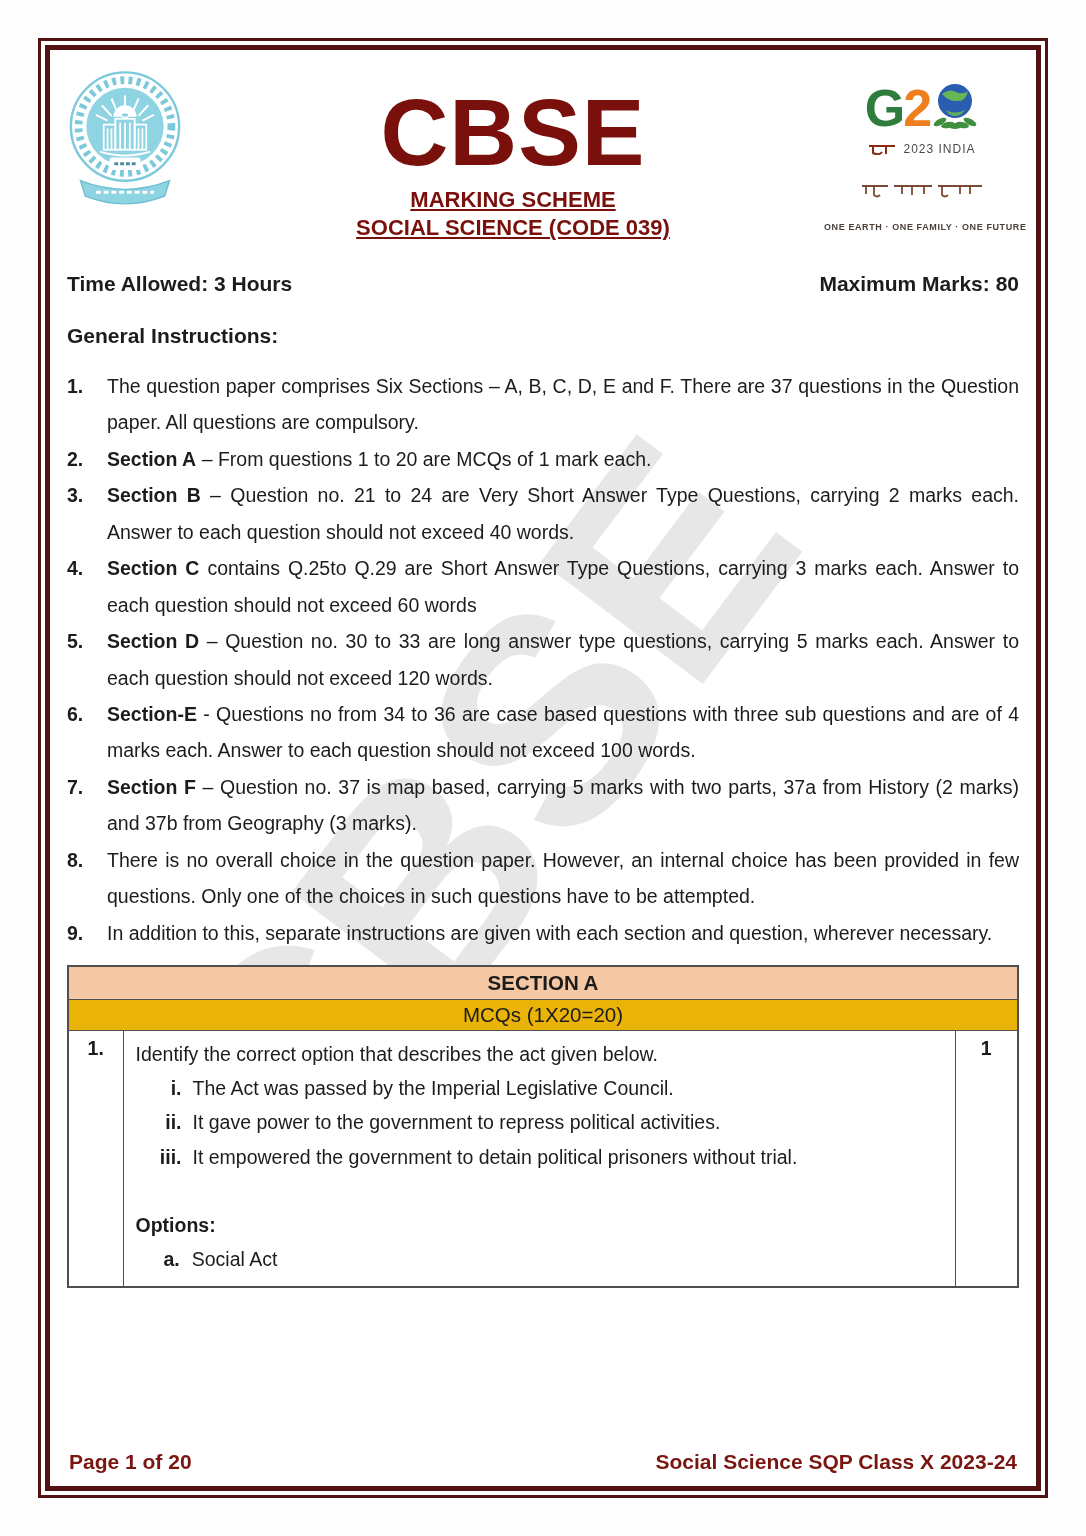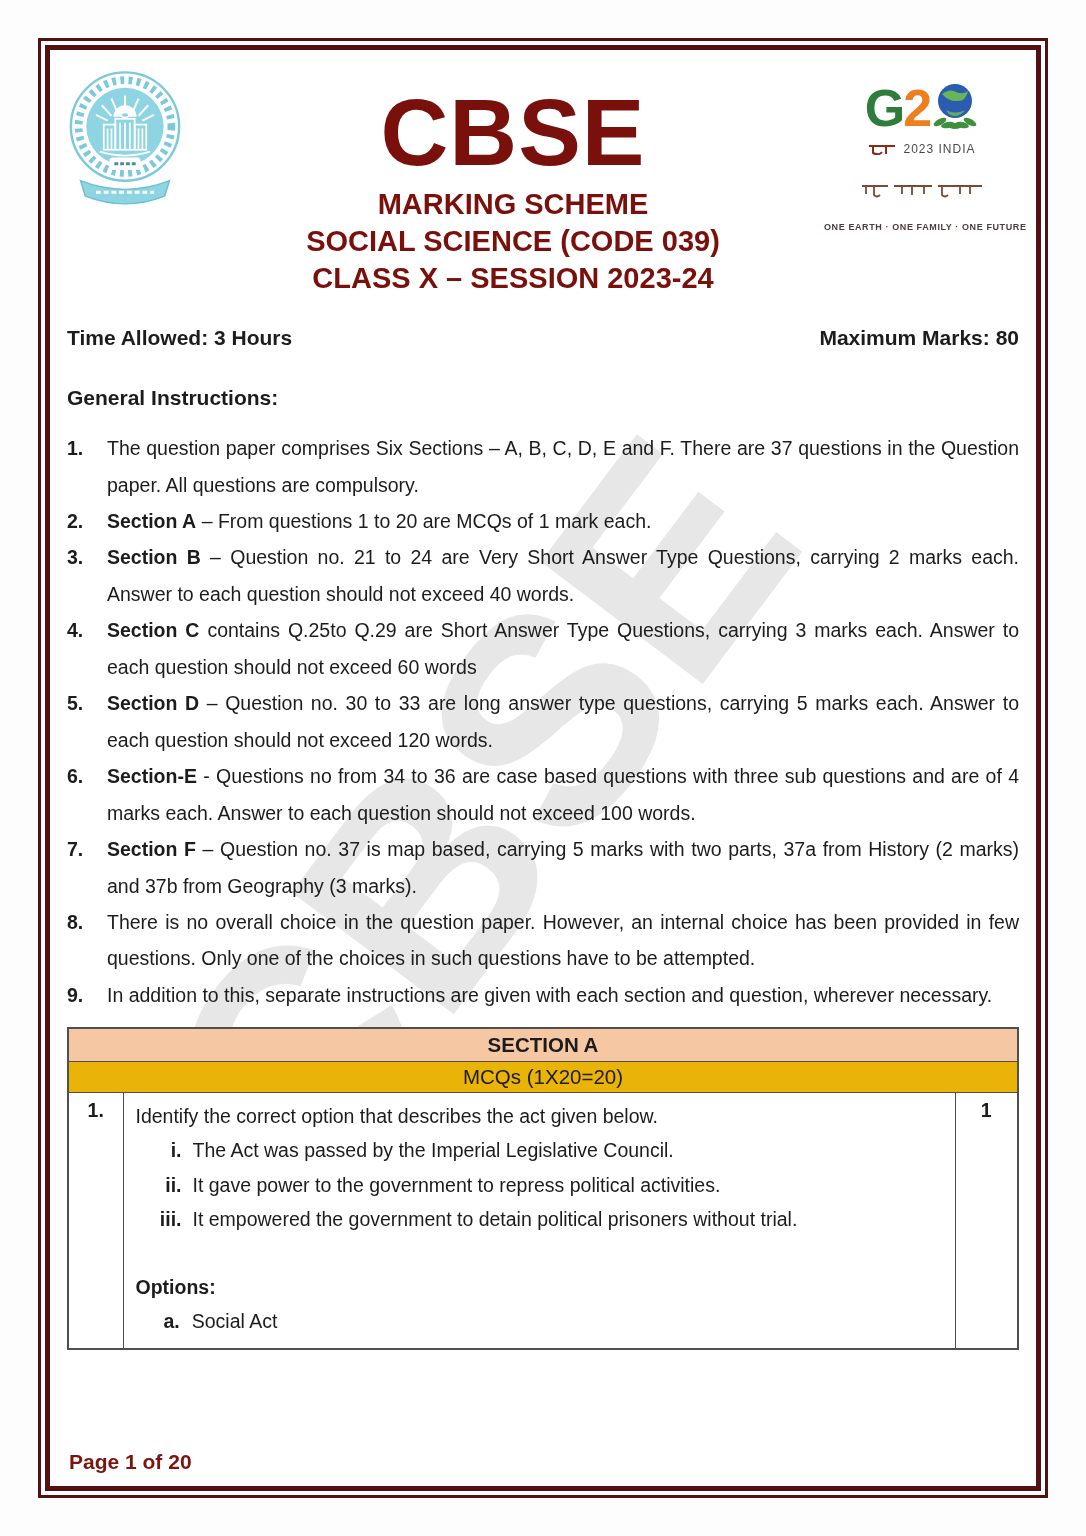--- a/index.html
+++ b/index.html
@@ -41,37 +41,37 @@
   .content { position:relative; z-index:1; display:flex; flex-direction:column; flex:1; }
 
   
   .doc-header { display:grid; grid-template-columns:135px 1fr 195px; align-items:start; }
   .cbse-emblem { padding-top:2px; }
   .title-block { text-align:center; margin-top:24px; }
   .org-title {
     font-size:94px; line-height:0.92; font-weight:bold;
     color:#7a100c; margin:0; letter-spacing:1px;
   }
-  .subtitle { font-size:29px; font-weight:bold; color:#7a100c; line-height:1.26; }
+  .subtitle { font-size:22px; font-weight:bold; color:#7a100c; line-height:1.26;text-decoration:underline; }
   .subtitle.first { margin-top:10px; }
 
   
   .g20 { justify-self:end; text-align:center; padding-top:12px; width:195px; }
   .g20-word { display:flex; align-items:center; justify-content:center; }
   .g20-g { font-size:52px; font-weight:bold; color:#2e7d3c; letter-spacing:-2px; }
   .g20-two { font-size:52px; font-weight:bold; color:#ee7f1f; letter-spacing:-2px; margin-right:2px; }
   .g20-india-line { margin-top:4px; display:flex; align-items:center; justify-content:center; gap:6px; }
   .g20-year { font-size:12px; color:#4a4a4a; letter-spacing:1px; }
   .g20-motto-en { margin-top:20px; font-size:9px; font-weight:bold; letter-spacing:0.6px; color:#4b3f37; white-space:nowrap; }
   .g20-motto-hi { margin-top:26px; }
 
   
   .meta-row { display:flex; justify-content:space-between; font-size:21px; font-weight:bold; margin-top:30px; }
 
-  .gi-title { font-size:21px; font-weight:bold; margin-top:36px; }
+  .gi-title { font-size:21px; font-weight:bold; margin-top:28px; }
 
   
   .instructions { margin-top:20px; }
   .ins-item { display:flex; font-size:19.5px; line-height:1.87; }
   .ins-num { flex:none; width:40px; font-weight:bold; }
   .ins-text { flex:1; text-align:justify; }
   .ins-text .b { font-weight:bold; }
 
   
   .qtable {
@@ -152,21 +152,20 @@
 
             <path d="M14,116 Q60,134 106,116 L101,132 Q60,148 19,132 Z" fill="#8ed4e2" stroke="#6bbfd2" stroke-width="1.5"></path>
             <line x1="30" y1="128" x2="90" y2="128" stroke="#ffffff" stroke-width="3" stroke-dasharray="5 3"></line>
           </svg>
         </div>
 
         <div class="title-block">
           <h1 class="org-title">CBSE</h1>
           <div class="subtitle first">MARKING SCHEME</div>
           <div class="subtitle">SOCIAL SCIENCE (CODE 039)</div>
-          <div class="subtitle">CLASS X – SESSION 2023-24</div>
         </div>
 
         <div class="g20">
           <div class="g20-word">
             <span class="g20-g">G</span>
             <span class="g20-two">2</span>
             <span>
               <svg width="46" height="52" viewBox="0 0 46 52">
                 <circle cx="23" cy="21" r="17" fill="#2a5db0"></circle>
                 <path d="M10,14 q8,-6 14,-2 q7,3 12,-1 q-2,10 -10,10 q-9,1 -16,-7" fill="#6fbf4d" opacity="0.9"></path>
@@ -279,17 +278,18 @@
                   </div>
                 </div>
               </td>
               <td class="qmarks">1</td>
             </tr>
           </tbody>
       </table>
 
       <div class="doc-footer">
         <span>Page 1 of 20</span>
+        <span>Social Science SQP Class X 2023-24</span>
       </div>
 
     </div>
   </div>
 </div>
 
 </body></html>

